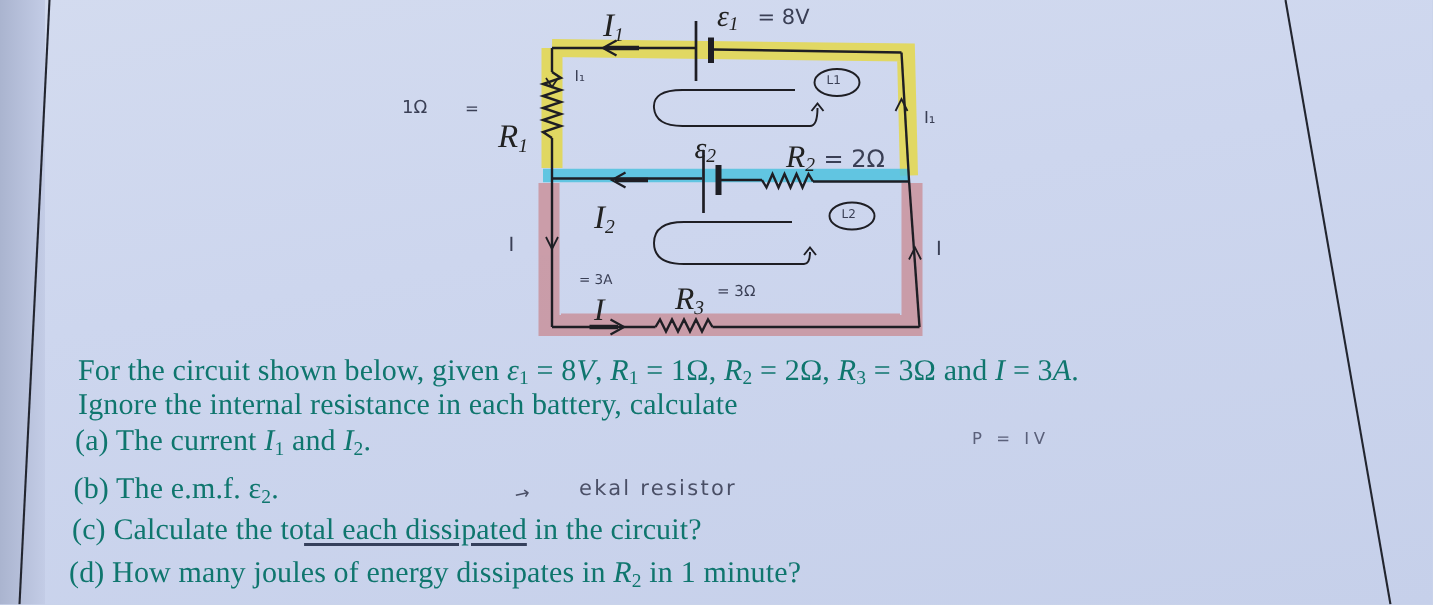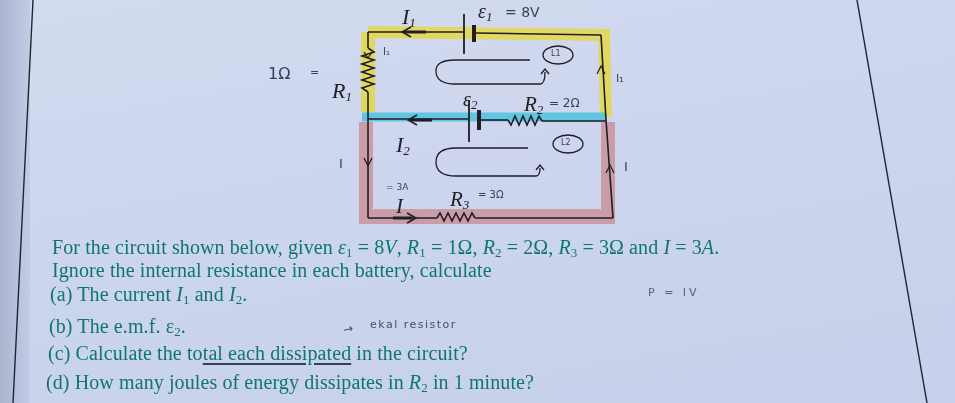--- a/index.html
+++ b/index.html
@@ -111,37 +111,37 @@
 </svg>
 
 <div class="hand ital" style="left:402px;top:4px;font-size:22px;">
   <span>I</span><sub>1</sub>
 </div>
 <div class="hand ital" style="left:478px;top:0px;font-size:20px;">
   <span>ε</span><sub>1</sub>
 </div>
 <div class="hand" style="left:505px;top:4px;font-size:14px;">= 8V</div>
 
-<div class="hand" style="left:268px;top:64px;font-size:16px;text-align:center;">1Ω</div>
+<div class="hand" style="left:268px;top:64px;font-size:12px;text-align:center;">1Ω</div>
 <div class="hand" style="left:310px;top:66px;font-size:11px;">=</div>
 <div class="hand ital" style="left:332px;top:58px;font-size:22px;margin-top:20px;">
   <span>R</span><sub>1</sub>
 </div>
 <div class="hand" style="left:383px;top:46px;font-size:10px;">I₁</div>
 
 <div class="hand ital" style="left:396px;top:92px;font-size:22px;margin-top:40px;">
   <span>I</span><sub>2</sub>
 </div>
 <div class="hand ital" style="left:463px;top:88px;font-size:20px;">
   <span>ε</span><sub>2</sub>
 </div>
 <div class="hand ital" style="left:524px;top:92px;font-size:21px;">
   <span>R</span><sub>2</sub>
 </div>
-<div class="hand" style="left:549px;top:96px;font-size:12px;">= 2Ω</div>
+<div class="hand" style="left:549px;top:96px;font-size:16px;">= 2Ω</div>
 
 <div class="hand" style="left:551px;top:49px;font-size:8px;">L1</div>
 <div class="hand" style="left:561px;top:138px;font-size:8px;">L2</div>
 <div class="hand" style="left:616px;top:72px;font-size:11px;">I₁</div>
 
 <div class="hand" style="left:339px;top:156px;font-size:13px;">I</div>
 <div class="hand" style="left:624px;top:159px;font-size:13px;">I</div>
 <div class="hand" style="left:386px;top:182px;font-size:9px;">= 3A</div>
 <div class="hand ital" style="left:396px;top:194px;font-size:21px;">I</div>
 <div class="hand ital" style="left:450px;top:187px;font-size:21px;">
@@ -161,13 +161,13 @@
 </div>
 <div class="printed" style="top:342px;left:48px;">
   <span>(c)  Calculate the to</span><span class="ul">tal each dissipated</span><span> in the circuit?</span>
 </div>
 <div class="printed" style="top:371px;left:46px;">
   <span>(d)  How many joules of energy dissipates in </span><i>R</i><sub>2</sub><span> in 1 minute?</span>
 </div>
 
 <div class="hand" style="left:648px;top:286px;font-size:11px;letter-spacing:3px;color:#5a607a;">P = IV</div>
 <div class="hand" style="left:343px;top:322px;font-size:12px;color:#4a4f66;transform:rotate(-12deg);">→</div>
-<div class="hand" style="left:370px;top:318px;font-size:11px;letter-spacing:1.5px;color:#4a4f66;">ekal   resistor</div>
+<div class="hand" style="left:386px;top:318px;font-size:14px;letter-spacing:1.5px;color:#4a4f66;">ekal   resistor</div>
 
 </body></html>

